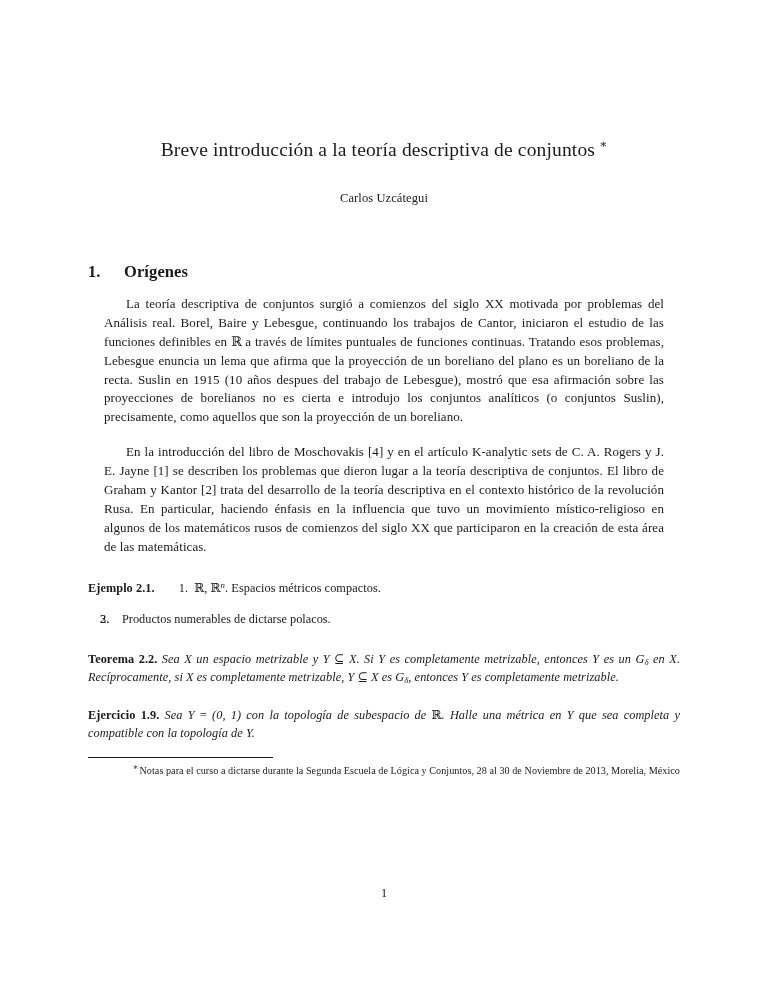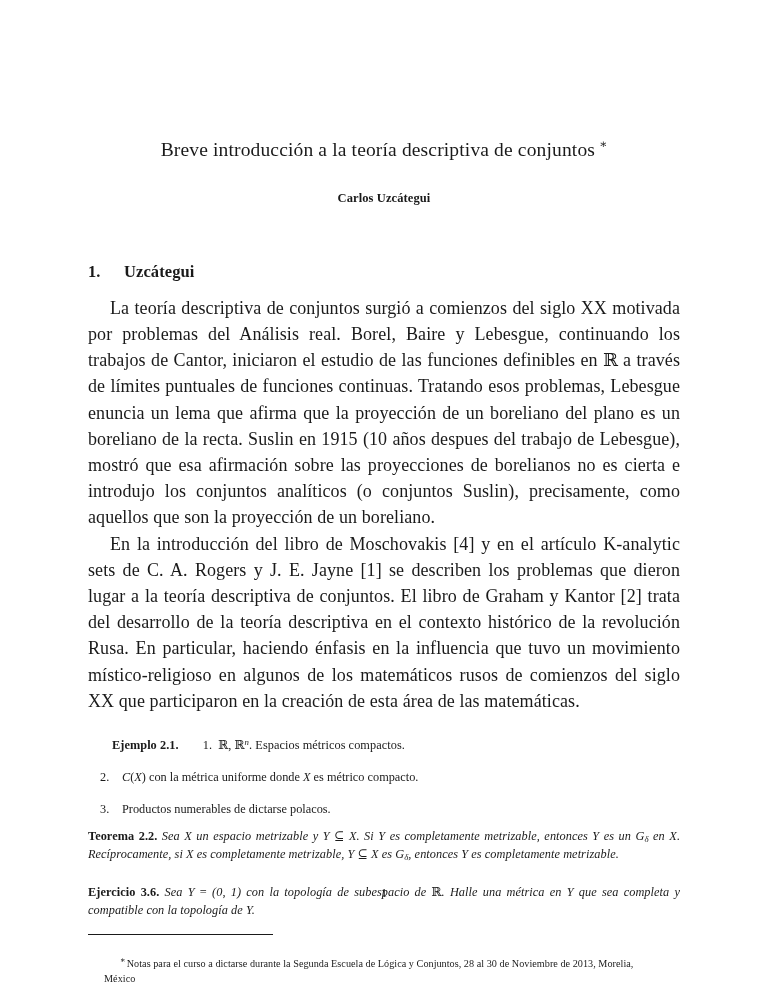--- a/index.html
+++ b/index.html
@@ -42,42 +42,41 @@
     font-size: 12px;
     vertical-align: super;
     margin-left: 4px;
   }
   .author {
     text-align: center;
     font-size: 12.5px;
     margin: 0;
     padding-top: 30px;
     letter-spacing: 0.1px;
-    font-weight: bold;
   }
 
   
   .section-head {
     font-size: 16.5px;
     font-weight: bold;
     margin: 0;
     letter-spacing: 0.1px;
   }
   .section-head .num {
     display: inline-block;
     width: 36px;
   }
   #sec1-head { padding-top: 56px; }
   #sec2-head { padding-top: 31px; }
 
   
   p.body {
-    font-size: 18px;
+    font-size: 13px;
     line-height: 1.455;
-    margin: 0;
+    margin: 16px;
     text-align: justify;
     text-justify: inter-word;
     letter-spacing: 0.005em;
   }
   p.first { text-indent: 22px; margin-top: 13px; }
   p.cont  { text-indent: 22px; margin-top: 0; }
 
   
   .mi { font-family: "Liberation Serif", "DejaVu Serif", serif; font-style: italic; }
   .mup { font-style: normal; }
@@ -90,22 +89,22 @@
   .thm {
     font-size: 12.3px;
     line-height: 1.45;
     margin: 0;
     text-align: justify;
     letter-spacing: 0.005em;
   }
   .thm .lead { font-weight: bold; font-style: normal; }
   .thm-body { font-style: italic; }
 
-  #ejemplo-21 { margin-top: 22px; margin-left: 24px; }
-  #teorema-22 { margin-top: 10px; }
+  #ejemplo-21 { margin-top: 22px; }
+  #teorema-22 { margin-top: 22px; }
   #ejercicio-23 { margin-top: 20px; }
 
   .enum-inline-item { margin-left: 24px; }
   ol.enum {
     margin: 0;
     padding: 0;
     list-style: none;
     font-size: 12.3px;
     line-height: 1.45;
   }
@@ -124,23 +123,23 @@
   
   .footnote-rule {
     width: 185px;
     height: 0;
     border-top: 0.8px solid #1a1a1a;
     margin-top: 14px;
   }
   .footnote {
     font-size: 10.2px;
     line-height: 1.42;
-    margin: 16px;
+    margin: 0;
     padding-top: 4px;
-    text-align: left;
+    text-align: right;
     letter-spacing: 0.003em;
   }
   .footnote .fnmark {
     font-size: 8.4px;
     vertical-align: super;
     margin-right: 1px;
     margin-left: 16px;
   }
 
   
@@ -156,39 +155,39 @@
 </head>
 <body>
 
 <div class="page">
   <div class="content">
 
     <h1 class="title"><span>Breve introducción a la teoría descriptiva de conjuntos</span><span class="fnmark">∗</span></h1>
 
     <p class="author">Carlos Uzcátegui</p>
 
-    <h2 class="section-head" id="sec1-head"><span class="num">1.</span><span>Uzcátegui</span></h2>
+    <h2 class="section-head" id="sec1-head"><span class="num">1.</span><span>Orígenes</span></h2>
 
     <p class="body first">La teoría descriptiva de conjuntos surgió a comienzos del siglo XX motivada por problemas del Análisis real. Borel, Baire y Lebesgue, continuando los trabajos de Cantor, iniciaron el estudio de las funciones definibles en <span class="bb">ℝ</span> a través de límites puntuales de funciones continuas. Tratando esos problemas, Lebesgue enuncia un lema que afirma que la proyección de un boreliano del plano es un boreliano de la recta. Suslin en 1915 (10 años despues del trabajo de Lebesgue), mostró que esa afirmación sobre las proyecciones de borelianos no es cierta e introdujo los conjuntos analíticos (o conjuntos Suslin), precisamente, como aquellos que son la proyección de un boreliano.</p>
 
     <p class="body cont">En la introducción del libro de Moschovakis [4] y en el artículo <span class="it">K-analytic sets</span> de C. A. Rogers y J. E. Jayne [1] se describen los problemas que dieron lugar a la teoría descriptiva de conjuntos. El libro de Graham y Kantor [2] trata del desarrollo de la teoría descriptiva en el contexto histórico de la revolución Rusa. En particular, haciendo énfasis en la influencia que tuvo un movimiento místico-religioso en algunos de los matemáticos rusos de comienzos del siglo XX que participaron en la creación de esta área de las matemáticas.</p>
 
 
 
 
     <div class="thm" id="ejemplo-21"><span class="lead">Ejemplo 2.1.</span><span class="enum-inline-item">1.&nbsp; <span class="bb">ℝ</span>, <span class="bb">ℝ</span><span class="sup mi">n</span>. Espacios métricos compactos.</span></div>
 
     <ol class="enum">
-      <li><span class="marker">2.</span><span><span class="mi">C</span>(<span class="mi">X</span>) con la métrica uniforme donde <span class="mi">X</span> es métrico compacto.</span></li>
+      <li><span class="marker">2.</span></li>
       <li><span class="marker">3.</span><span>Productos numerables de dictarse polacos.</span></li>
     </ol>
 
     <div class="thm" id="teorema-22"><span class="lead">Teorema 2.2.</span> <span class="thm-body">Sea <span class="mi">X</span> un espacio metrizable y <span class="mi">Y</span> <span class="mup">⊆</span> <span class="mi">X</span>. Si <span class="mi">Y</span> es completamente metrizable, entonces <span class="mi">Y</span> es un <span class="mi">G</span><span class="sub mi">δ</span> en <span class="mi">X</span>. Recíprocamente, si <span class="mi">X</span> es completamente metrizable, <span class="mi">Y</span> <span class="mup">⊆</span> <span class="mi">X</span> es <span class="mi">G</span><span class="sub mi">δ</span>, entonces <span class="mi">Y</span> es completamente metrizable.</span></div>
 
-    <div class="thm" id="ejercicio-23"><span class="lead">Ejercicio 3.6.</span> <span class="thm-body">Sea <span class="mi">Y</span> <span class="mup">=</span> (0<span class="mup">,</span> 1) con la topología de subespacio de <span class="bb mup">ℝ</span>. Halle una métrica en <span class="mi">Y</span> que sea completa y compatible con la topología de <span class="mi">Y</span>.</span></div>
+    <div class="thm" id="ejercicio-23"><span class="lead">Ejercicio 1.9.</span> <span class="thm-body">Sea <span class="mi">Y</span> <span class="mup">=</span> (0<span class="mup">,</span> 1) con la topología de subespacio de <span class="bb mup">ℝ</span>. Halle una métrica en <span class="mi">Y</span> que sea completa y compatible con la topología de <span class="mi">Y</span>.</span></div>
 
     <div class="footnote-rule"></div>
     <p class="footnote"><span class="fnmark">∗</span><span>Notas para el curso a dictarse durante la Segunda Escuela de Lógica y Conjuntos, 28 al 30 de Noviembre de 2013, Morelia, México</span></p>
 
   </div>
 
   <div class="page-number">1</div>
 </div>
 
 </body></html>

